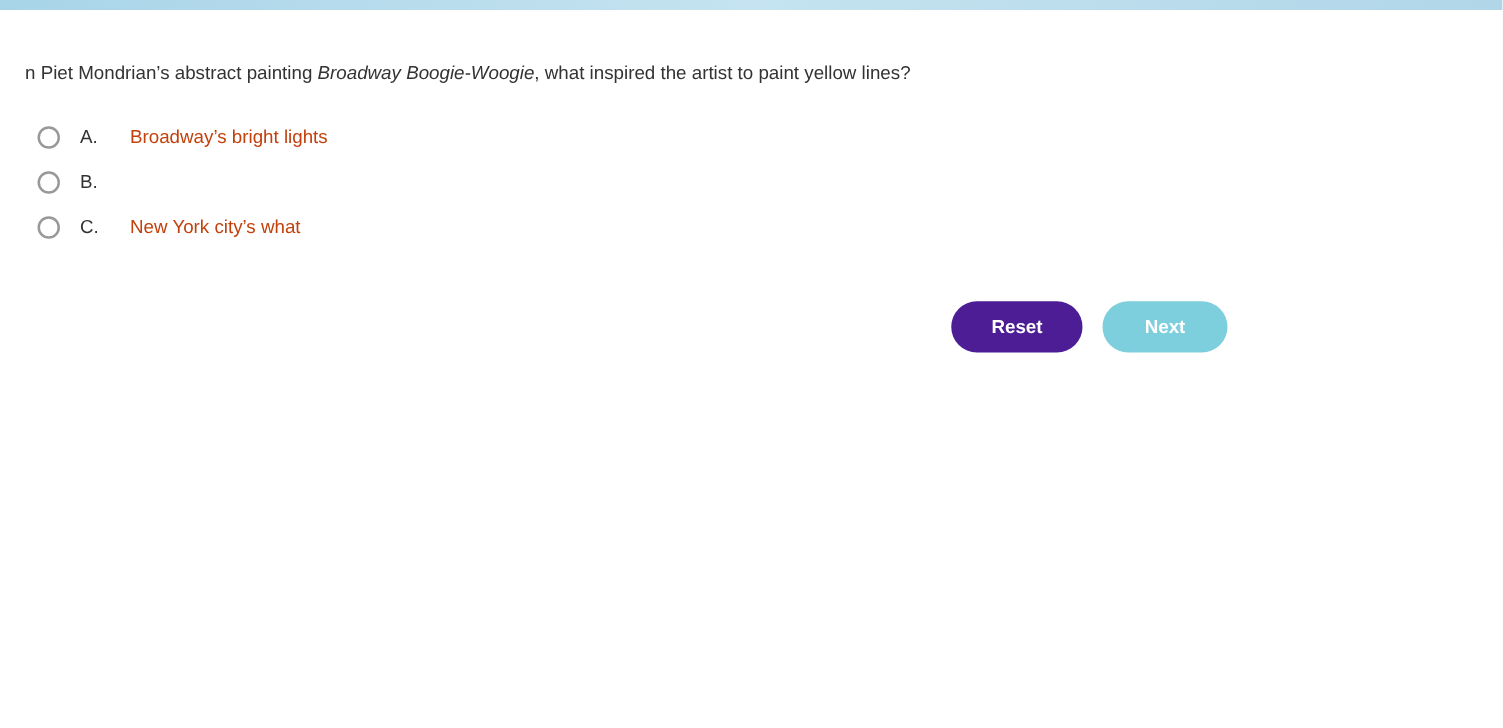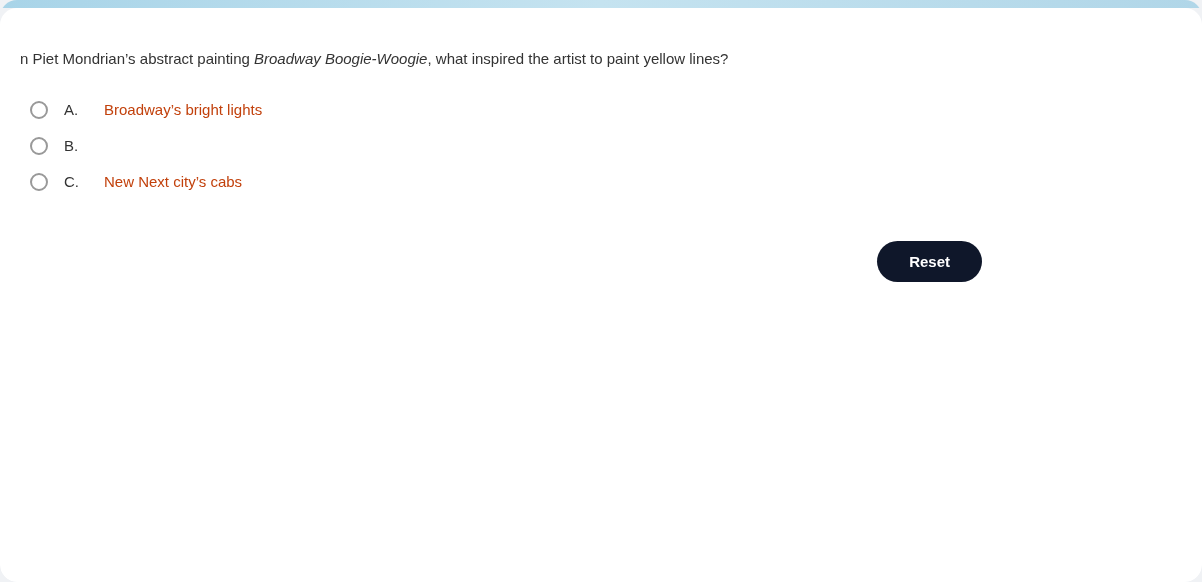--- a/index.html
+++ b/index.html
@@ -1,19 +1,18 @@
 <!DOCTYPE html>
 <html><head>
   <meta charset="utf-8">
   <style>
     * {
       box-sizing: border-box;
       margin: 0;
       padding: 0;
-      border-radius: 17px;
     }
 
     body {
       width: 1202px;
       height: 582px;
       background: #f0f2f5;
       font-family: Arial, sans-serif;
       overflow: hidden;
       position: relative;
     }
@@ -83,21 +82,21 @@
 
     .buttons-row {
       display: flex;
       justify-content: flex-end;
       gap: 16px;
       margin-top: 40px;
       padding-right: 180px;
     }
 
     .btn-reset {
-      background: #0f172a;
+      background: #4c1d95;
       color: #fff;
       border: none;
       border-radius: 25px;
       padding: 12px 32px;
       font-size: 15px;
       font-weight: 600;
       cursor: pointer;
       min-width: 100px;
     }
 
@@ -133,22 +132,23 @@
     </div>
 
     <div class="option-item">
       <span class="radio-circle"></span>
       <span class="option-label">B.</span>
     </div>
 
     <div class="option-item">
       <span class="radio-circle"></span>
       <span class="option-label">C.</span>
-      <span class="option-text">New Next city’s cabs</span>
+      <span class="option-text">New York city’s what</span>
     </div>
 
   </div>
 
   <div class="buttons-row">
     <button class="btn-reset">Reset</button>
+    <button class="btn-next">Next</button>
   </div>
 
 </div>
 
 </body></html>

